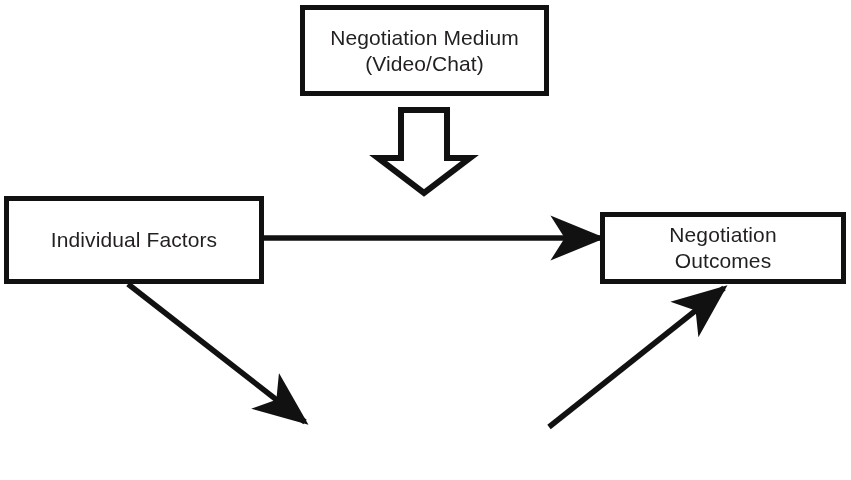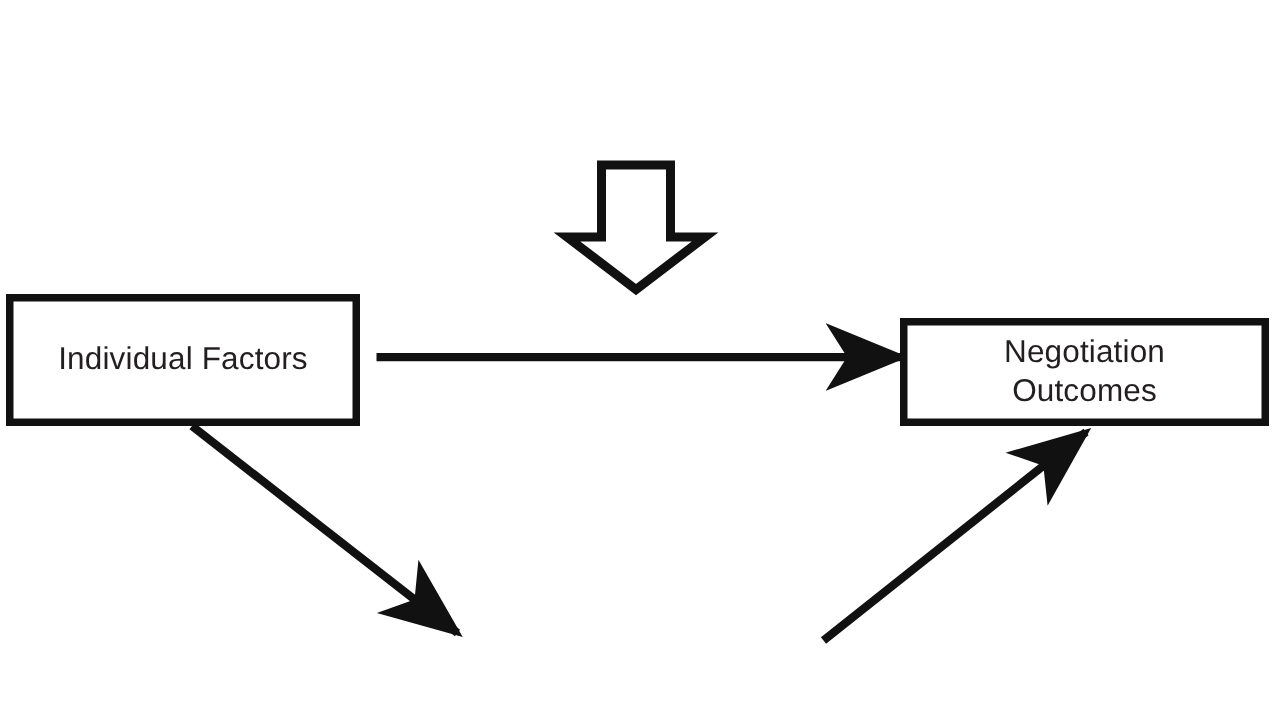--- a/index.html
+++ b/index.html
@@ -31,21 +31,21 @@
   .node-label {
     font-family: "Liberation Sans", sans-serif;
     font-size: 21px;
     line-height: 1.22;
     color: #231f20;
     white-space: pre-line;
     letter-spacing: 0.1px;
     padding: 0 6px;
   }
   #node-medium  { left: 300px; top: 5px;   width: 249px; height: 91px; }
-  #node-factors { left: 4px;   top: 196px; width: 236px; height: 88px; }
+  #node-factors { left: 4px;   top: 196px; width: 260px; height: 88px; }
   #node-outcomes{ left: 600px; top: 212px; width: 246px; height: 72px; }
   #node-affect  { left: 303px; top: 382px; width: 246px; height: 91px; }
 
   #edge-layer {
     position: absolute;
     left: 0; top: 0;
     width: 851px;
     height: 480px;
     z-index: 1;
   }
@@ -64,20 +64,24 @@
 
     <line x1="251" y1="238" x2="601" y2="238" stroke="#111111" stroke-width="5.5" marker-end="url(#head-sharp)"></line>
 
     <line x1="128" y1="284" x2="305" y2="422" stroke="#111111" stroke-width="5.5" marker-end="url(#head-sharp)"></line>
 
     <line x1="549" y1="427" x2="724" y2="288" stroke="#111111" stroke-width="5.5" marker-end="url(#head-sharp)"></line>
 
     <polygon points="401,110 447,110 447,158 470,158 424,193 378,158 401,158" fill="#ffffff" stroke="#111111" stroke-width="6" stroke-linejoin="miter"></polygon>
   </svg>
 
+  <div class="node" id="node-medium">
+    <span class="node-label">Negotiation Medium
+(Video/Chat)</span>
+  </div>
 
   <div class="node" id="node-factors">
     <span class="node-label">Individual Factors</span>
   </div>
 
   <div class="node" id="node-outcomes">
     <span class="node-label">Negotiation
 Outcomes</span>
   </div>
 

